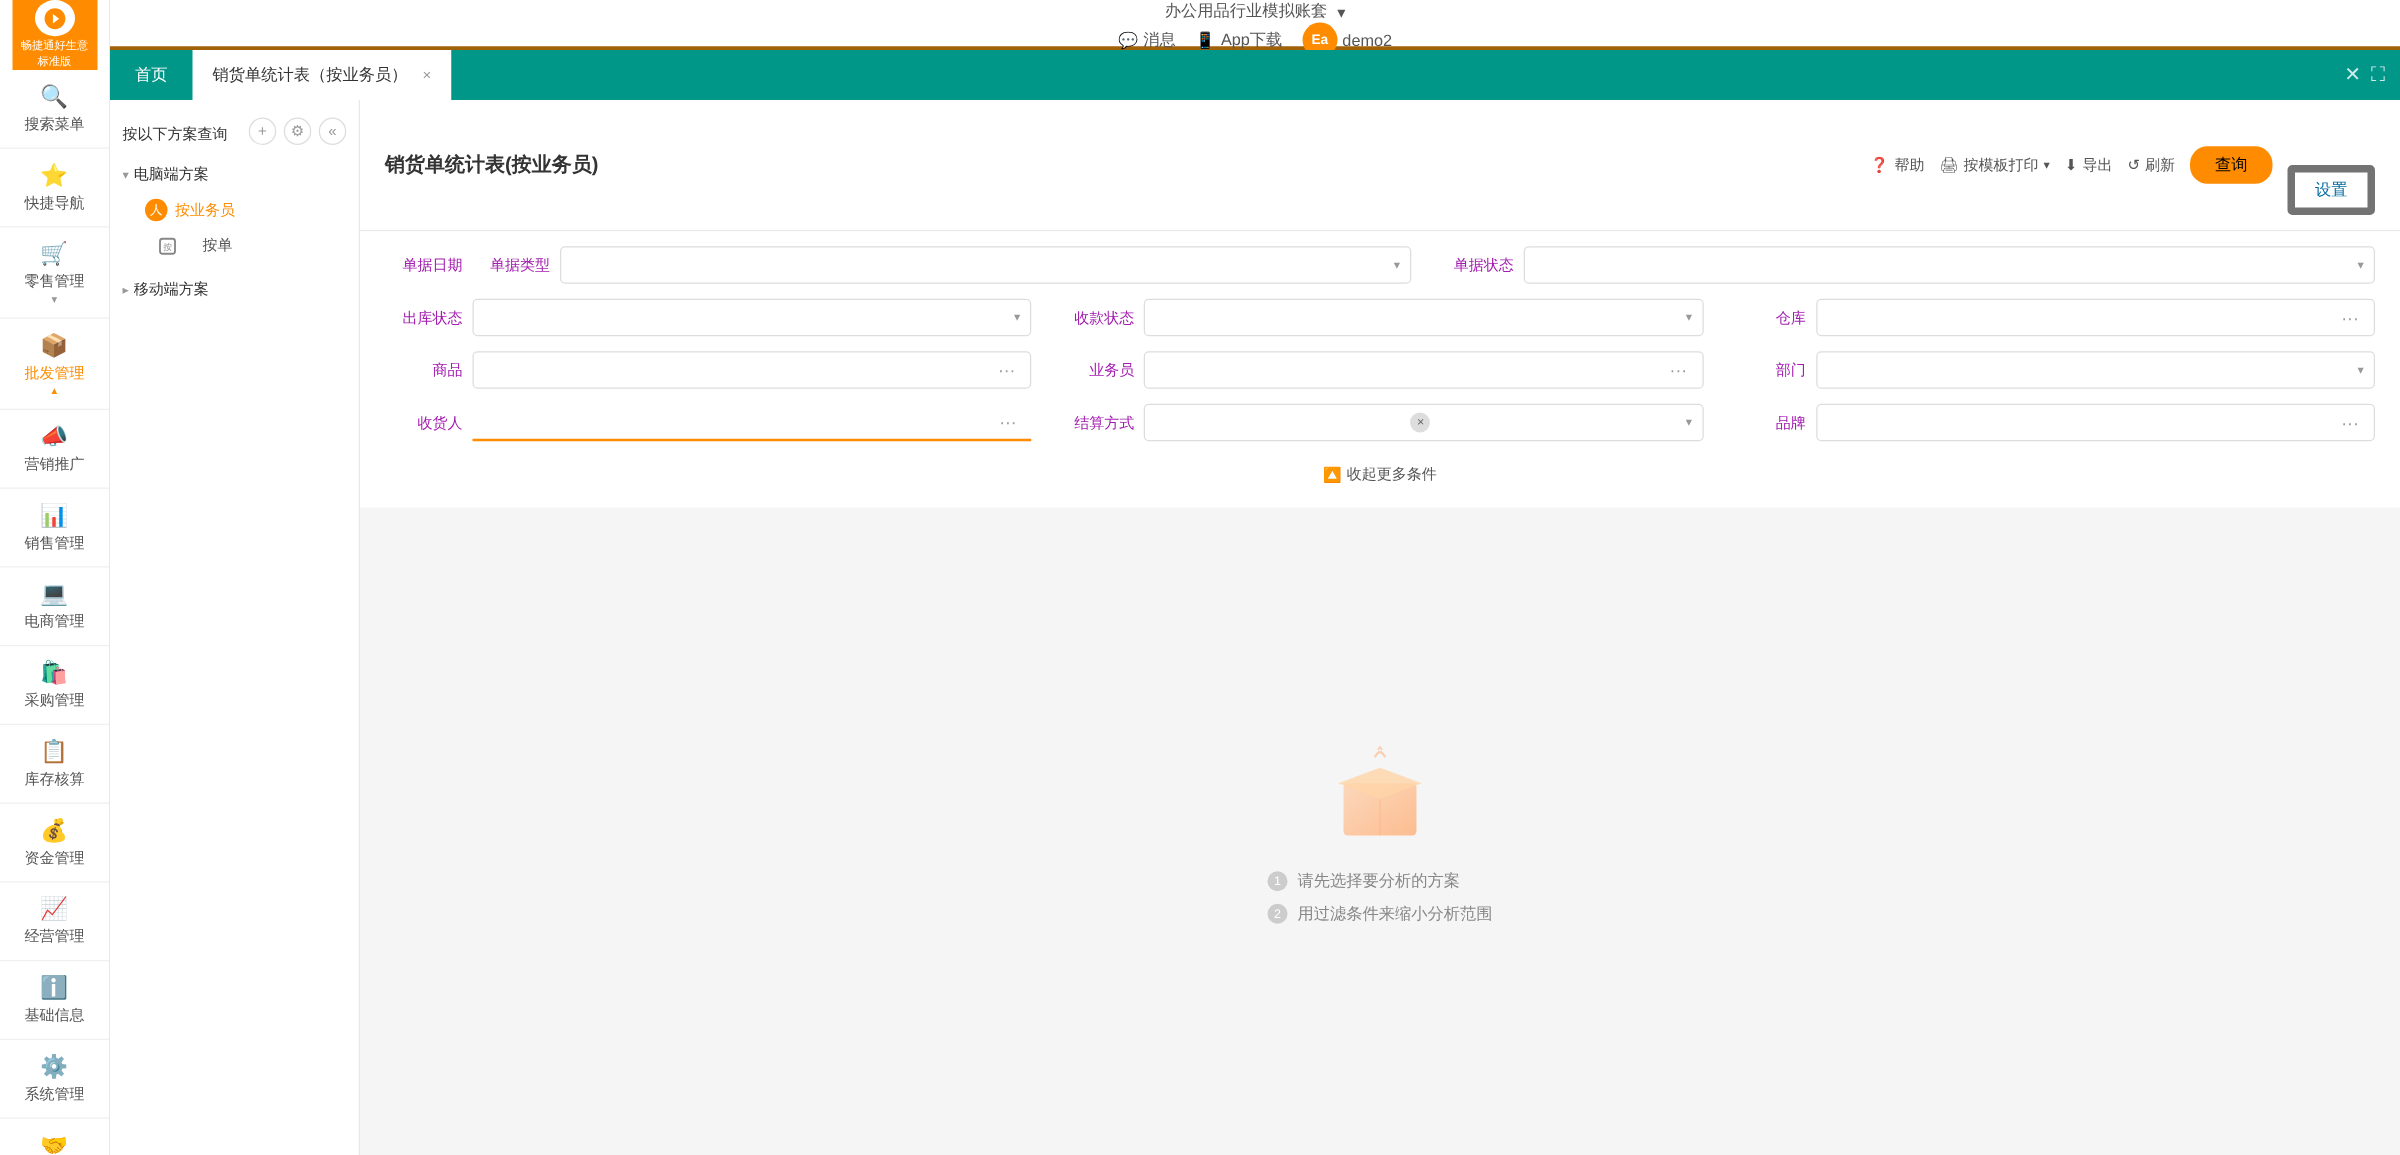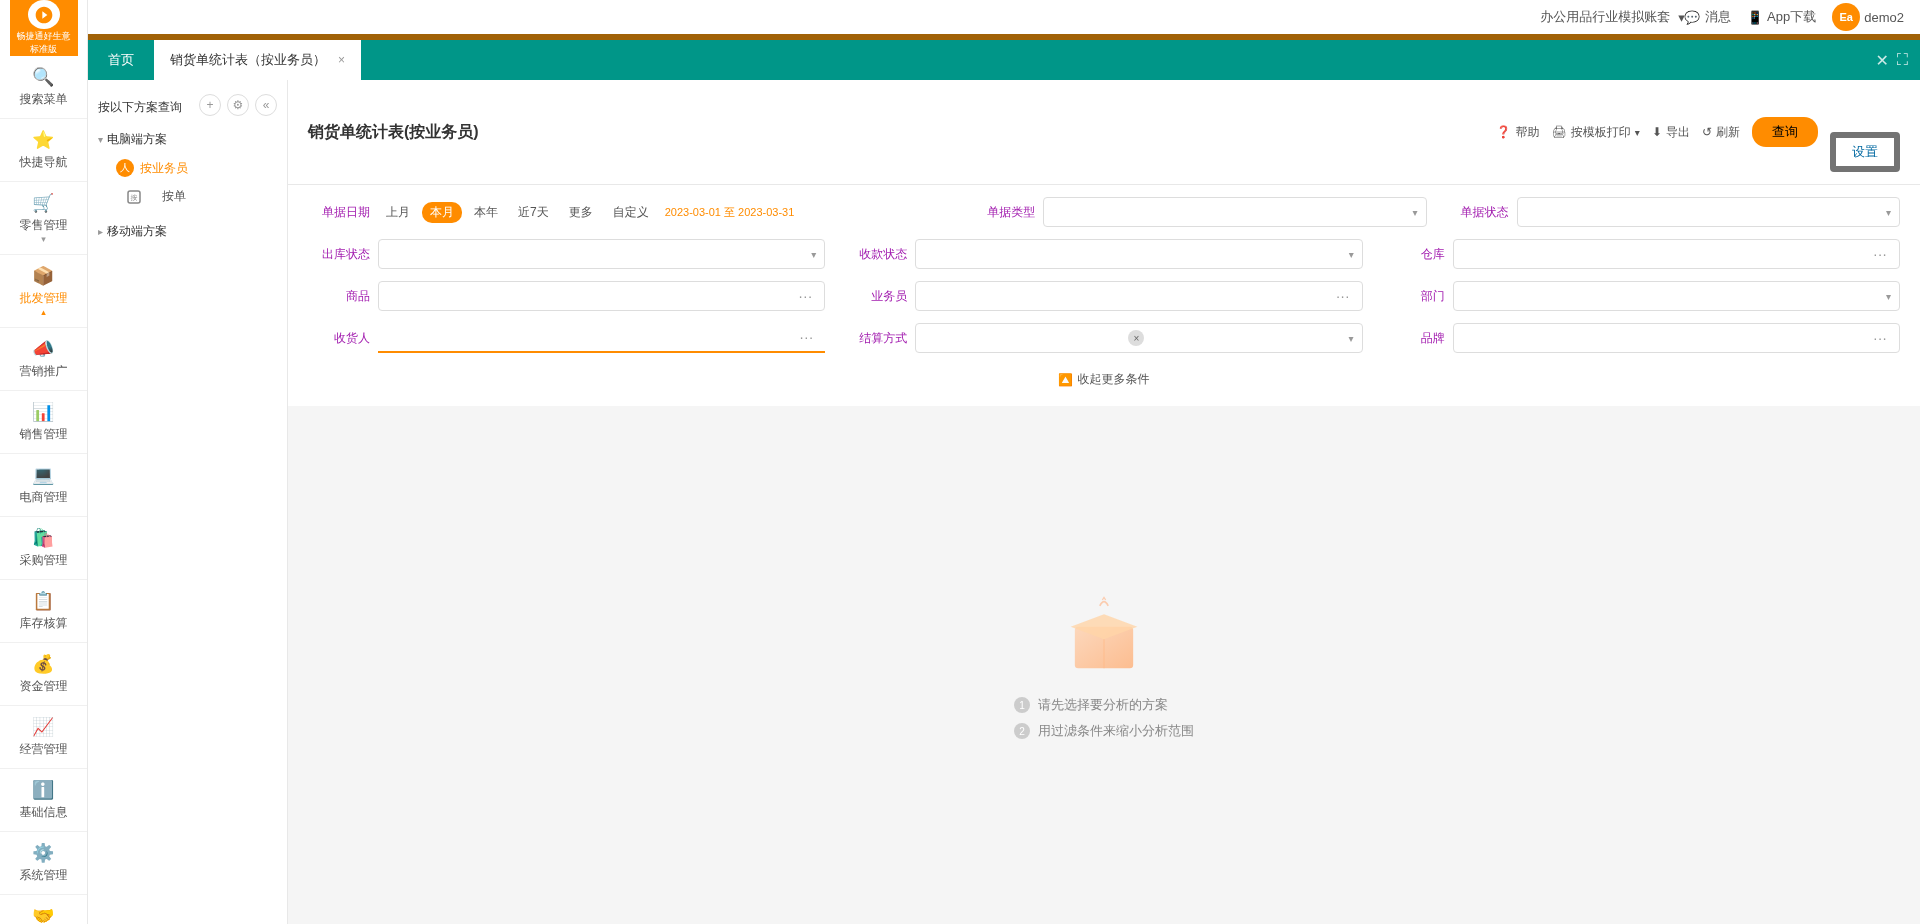--- a/index.html
+++ b/index.html
@@ -62,22 +62,23 @@
       overflow: hidden;
     }
 
     
     .topbar {
       height: 40px;
       background: #fff;
       display: flex;
       align-items: center;
       padding: 0 16px;
-      border-bottom: 6px solid #a16207;
-      justify-content: flex-end;
+      border-bottom: 3px solid #a16207;
+      justify-content: flex-start;
+      flex-direction: column;
     }
     .topbar-left {
       display: flex;
       align-items: center;
       gap: 8px;
       color: #555;
       font-size: 13px;
     }
     .topbar-right {
       display: flex;
@@ -596,31 +597,20 @@
             <button class="btn-primary">查询</button>
             <button class="btn-secondary">设置</button>
           </div>
         </div>
       </div>
 
       <div class="filter-area">
 
         <div class="filter-row">
           <span class="filter-label">单据日期</span>
-          <div class="filter-control" style="flex:1.5;">
-            <div class="date-tabs">
-              <span class="date-tab">上月</span>
-              <span class="date-tab active">本月</span>
-              <span class="date-tab">本年</span>
-              <span class="date-tab">近7天</span>
-              <span class="date-tab">更多</span>
-              <span class="date-tab">自定义</span>
-            </div>
-            <span class="date-range">2023-03-01 至 2023-03-31</span>
-          </div>
 
           <span class="filter-label">单据类型</span>
           <div class="filter-control">
             <div class="select-control">
               <span></span>
               <span class="select-arrow">▾</span>
             </div>
           </div>
 
           <span class="filter-label">单据状态</span>

